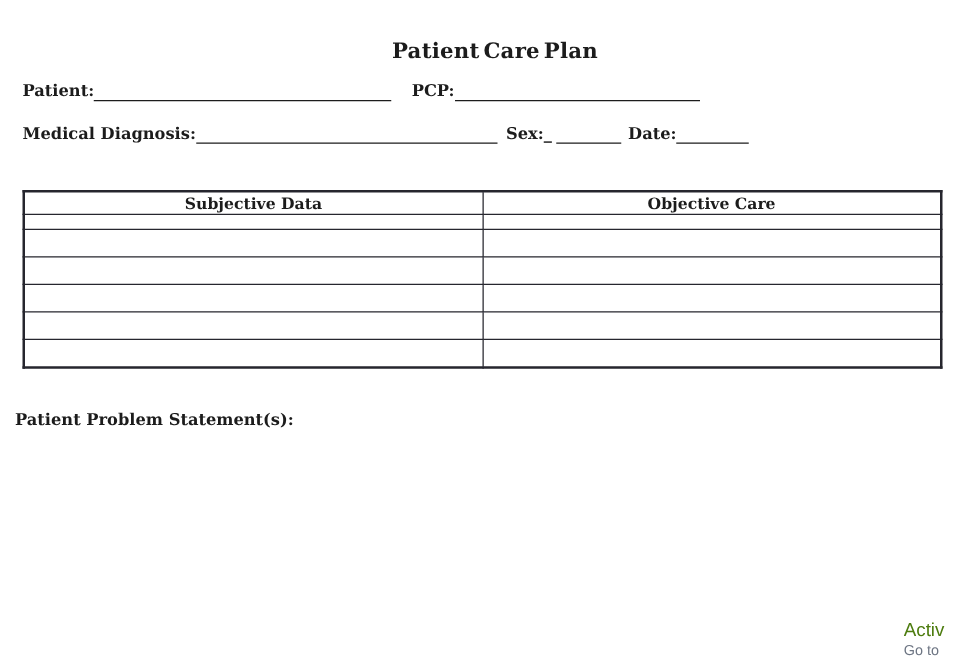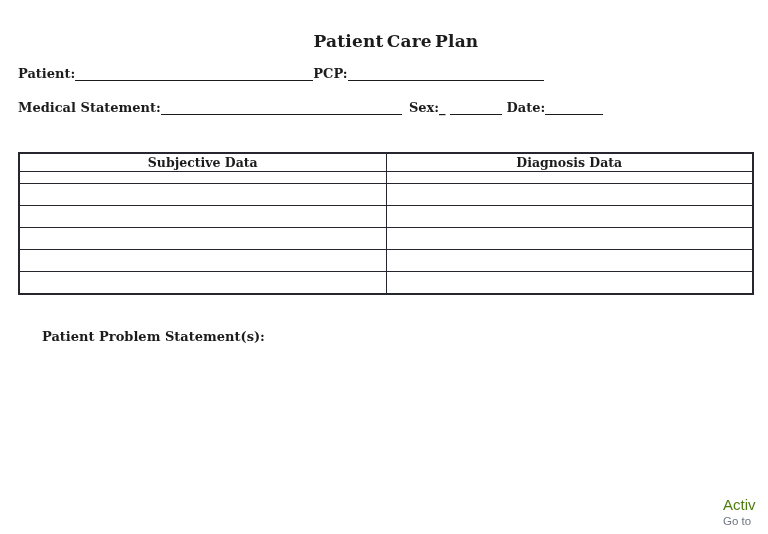--- a/index.html
+++ b/index.html
@@ -43,21 +43,21 @@
   .fill-line {
     display: inline-block;
     height: 14px;
     border-bottom: 1.7px solid #1c1c1c;
   }
   .w-patient { width: 238px; }
   .w-pcp { width: 196px; }
   .w-diagnosis { width: 241px; }
   .w-sex { width: 52px; margin-left: 4px; }
   .w-date { width: 58px; }
-  .gap-8 { margin-left: 0; }
+  .gap-8 { margin-left: 16px; }
   .gap-7 { margin-left: 7px; }
   .gap-5 { margin-left: 5px; }
   .section-heading {
     position: absolute;
     top: 136px;
     left: 18px;
     width: 700px;
     text-align: center;
     font-size: 12.5px;
     font-weight: bold;
@@ -81,21 +81,21 @@
     font-size: 12.5px;
     font-weight: bold;
     text-align: center;
     vertical-align: middle;
   }
   table.assessment col { width: 50%; }
   table.assessment tbody tr td { height: 21px; }
   table.assessment tbody tr:first-child td { height: 11px; }
   .statement-label {
     position: absolute;
-    left: 42px;
+    left: 12px;
     font-size: 13px;
     font-weight: bold;
     margin: 0;
     white-space: nowrap;
   }
   .problem-label { top: 329px; }
   .goal-label { top: 404px; }
   .watermark {
     position: absolute;
     top: 496px;
@@ -124,38 +124,38 @@
   <h1 class="doc-title">Patient Care Plan</h1>
 
   <div class="field-row row-1">
     <span>Patient:</span>
     <span class="fill-line w-patient"></span>
     <span class="gap-8">PCP:</span>
     <span class="fill-line w-pcp"></span>
   </div>
 
   <div class="field-row row-2">
-    <span>Medical Statement:</span>
+    <span>Medical Diagnosis:</span>
     <span class="fill-line w-diagnosis"></span>
     <span class="gap-7">Sex:_</span>
     <span class="fill-line w-sex"></span>
     <span class="gap-5">Date:</span>
     <span class="fill-line w-date"></span>
   </div>
 
 
   <table class="assessment">
     <colgroup>
         <col>
         <col>
       </colgroup>
     <thead>
       <tr>
         <th>Subjective Data</th>
-        <th>Diagnosis Data</th>
+        <th>Objective Care</th>
       </tr>
     </thead>
     <tbody>
         <tr>
           <td></td>
           <td></td>
         </tr>
         <tr>
           <td></td>
           <td></td>

